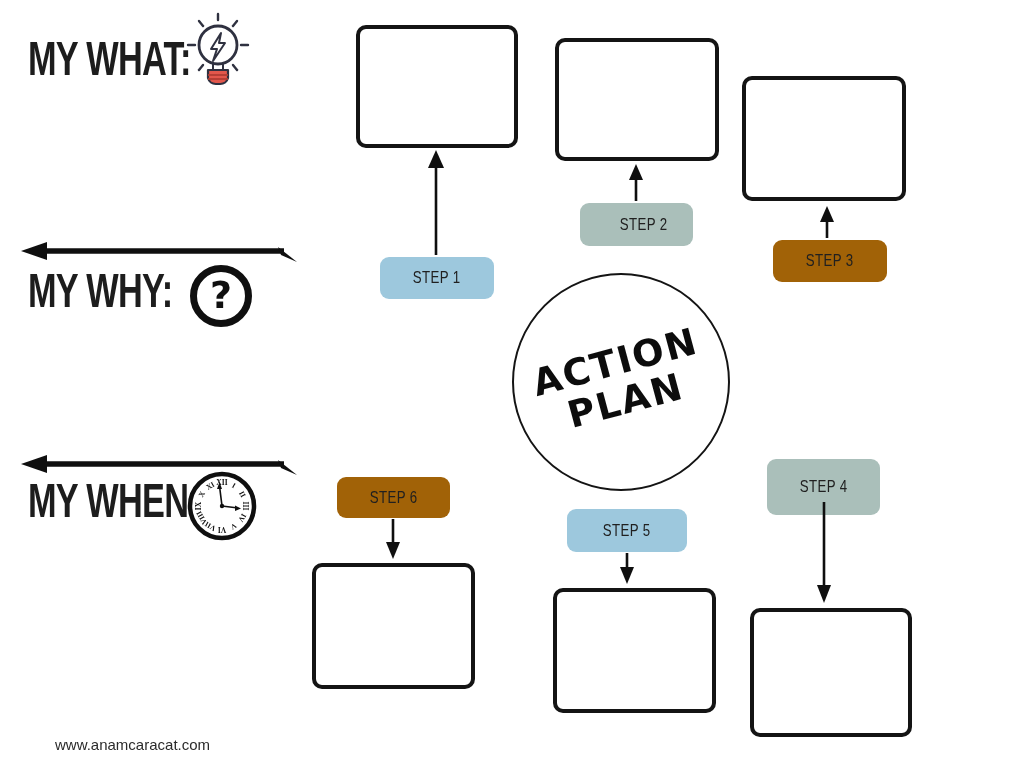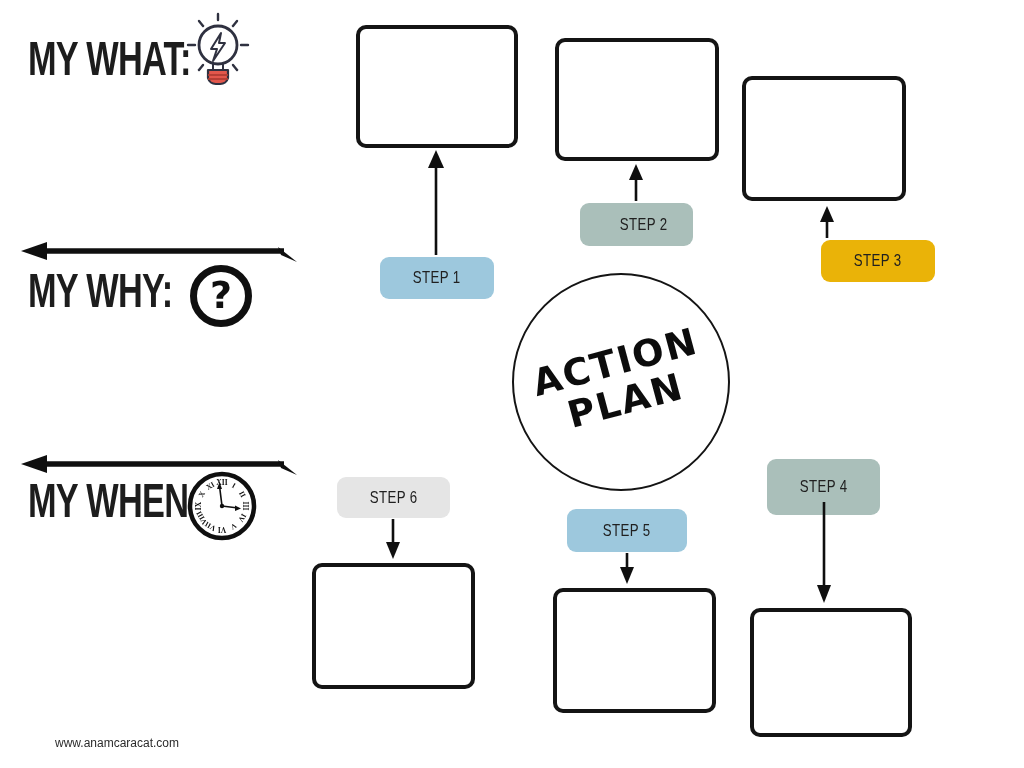--- a/index.html
+++ b/index.html
@@ -48,21 +48,21 @@
   #center-circle { position:absolute; left:512px; top:273px; width:218px; height:218px;
                    border:2.5px solid #141414; border-radius:50%; background:#fff;
                    display:flex; align-items:center; justify-content:center; }
   #center-circle .rot { transform:rotate(-15deg); text-align:center;
                         font-family:"DejaVu Sans", sans-serif; font-weight:bold;
                         font-size:37px; line-height:1.08; letter-spacing:2px; color:#0c0c0c; }
 
   
   #overlay { position:absolute; left:0; top:0; width:1024px; height:768px; pointer-events:none; }
 
-  #footer-url { position:absolute; left:55px; top:736px; font-size:12px; color:#2b2b2b;text-align:center; }
+  #footer-url { position:absolute; left:55px; top:736px; font-size:15px; color:#2b2b2b;text-align:center; }
 </style>
 </head>
 <body>
 
 <div id="canvas">
 
   <div class="heading" id="heading-what">MY WHAT:</div>
   <div class="heading" id="heading-why">MY WHY:</div>
   <div class="heading" id="heading-when">MY WHEN:</div>
 
@@ -122,30 +122,30 @@
   <div class="blank-box" id="box-4"></div>
   <div class="blank-box" id="box-5"></div>
   <div class="blank-box" id="box-6"></div>
 
   <div class="step-label" id="step-1" style="background: rgb(157, 200, 221);">
       <span class="cond">STEP 1</span>
     </div>
   <div class="step-label" id="step-2" style="background: rgb(170, 191, 186); padding-left: 15px;">
       <span class="cond">STEP 2</span>
     </div>
-  <div class="step-label" id="step-3" style="background: #eab308; margin-left: 48px;">
+  <div class="step-label" id="step-3" style="background: #a16207;">
       <span class="cond">STEP 3</span>
     </div>
   <div class="step-label" id="step-4" style="background: rgb(170, 191, 186);">
       <span class="cond">STEP 4</span>
     </div>
   <div class="step-label" id="step-5" style="background: rgb(157, 200, 221);">
       <span class="cond">STEP 5</span>
     </div>
-  <div class="step-label" id="step-6" style="background: #e5e5e5;">
+  <div class="step-label" id="step-6" style="background: #a16207;">
       <span class="cond">STEP 6</span>
     </div>
 
   <div id="center-circle">
     <div class="rot">
       <div>ACTION</div>
       <div>PLAN</div>
     </div>
   </div>
 

